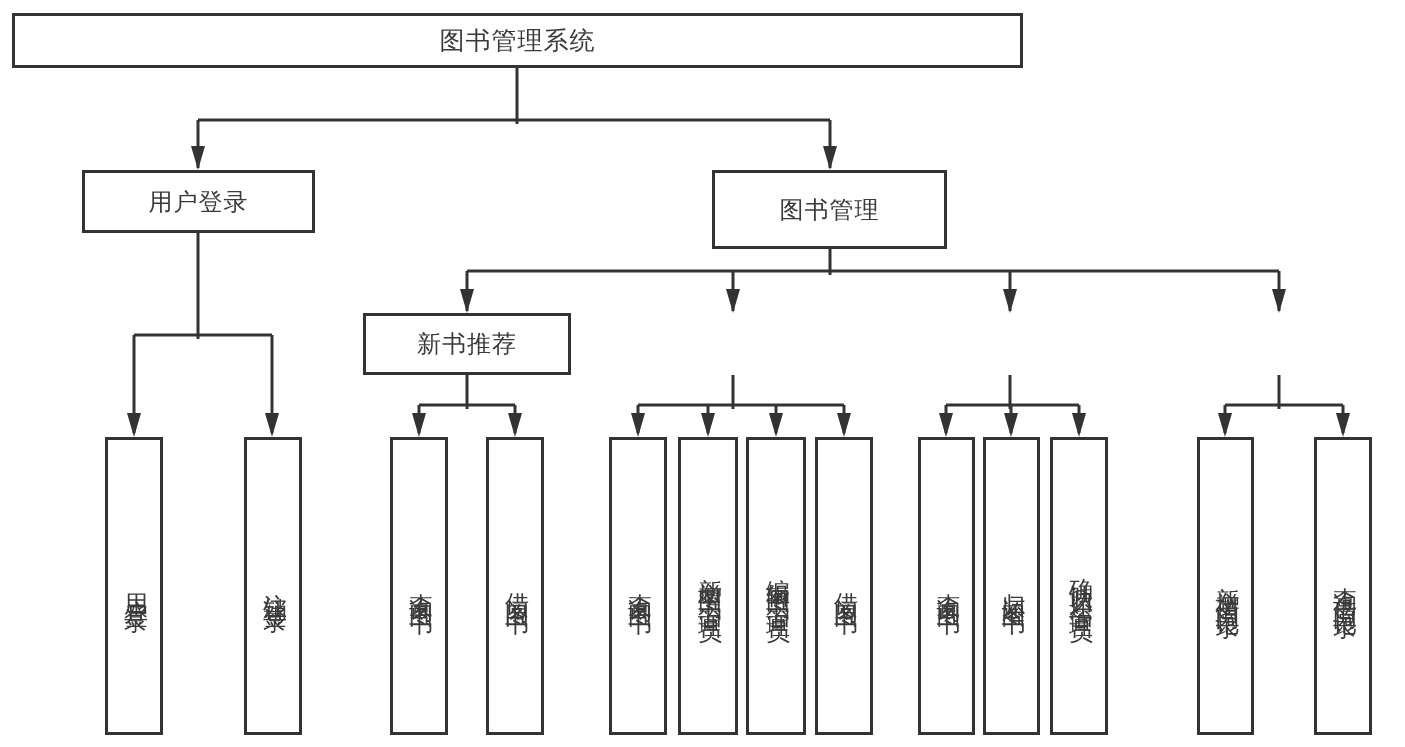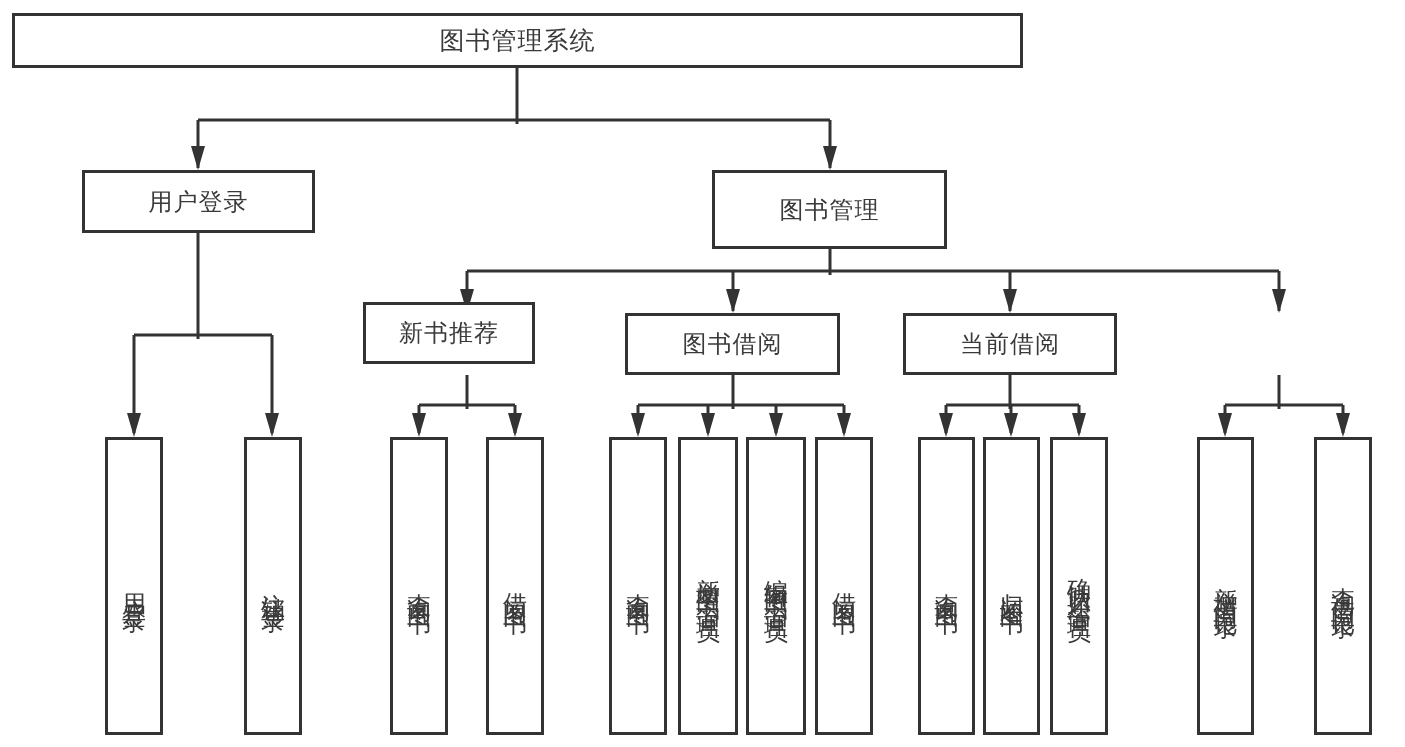--- a/index.html
+++ b/index.html
@@ -31,20 +31,21 @@
   .connectors .ah { fill: var(--line); stroke: none; }
   .box {
     position: absolute;
     box-sizing: border-box;
     border: 3px solid var(--line);
     background: #fff;
     display: flex;
     align-items: center;
     justify-content: center;
     color: var(--text);
+    font-family: Liberation Mono, monospace;
   }
   .hlabel {
     font-size: 24px;
     letter-spacing: 1px;
     white-space: nowrap;
   }
   .root .hlabel { font-size: 25px; }
   .vlabel {
     writing-mode: vertical-rl;
     text-orientation: mixed;
@@ -134,28 +135,22 @@
     <span class="hlabel">图书管理系统</span>
   </div>
 
   <div class="box" style="left:82px;top:170px;width:233px;height:63px;">
     <span class="hlabel">用户登录</span>
   </div>
   <div class="box" style="left:712px;top:170px;width:235px;height:79px;">
     <span class="hlabel">图书管理</span>
   </div>
 
-  <div class="box" style="left:363px;top:302px;width:172px;height:62px;">
+  <div class="box" style="left:363px;top:313px;width:208px;height:62px;">
     <span class="hlabel">新书推荐</span>
-  </div>
-  <div class="box" style="left:625px;top:313px;width:215px;height:62px;">
-    <span class="hlabel">图书借阅</span>
-  </div>
-  <div class="box" style="left:903px;top:313px;width:214px;height:62px;">
-    <span class="hlabel">当前借阅</span>
   </div>
 
   <div class="box" style="left:105px;top:437px;width:58px;height:298px;">
     <span class="vlabel">用户登录</span>
   </div>
   <div class="box" style="left:244px;top:437px;width:58px;height:298px;">
     <span class="vlabel">注销登录</span>
   </div>
 
   <div class="box" style="left:390px;top:437px;width:58px;height:298px;">

